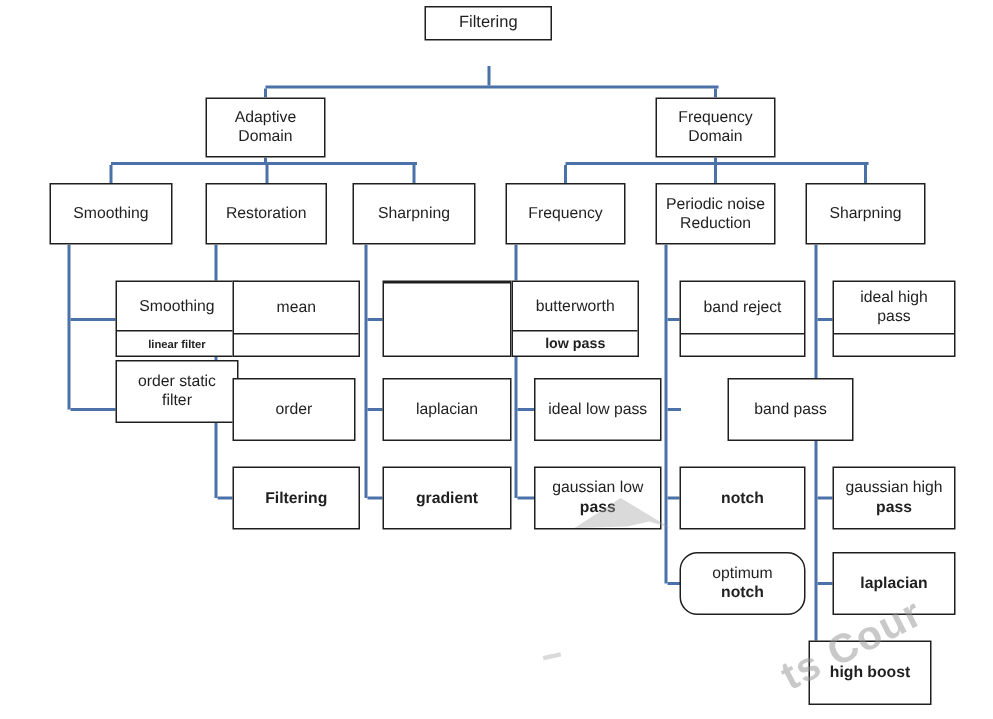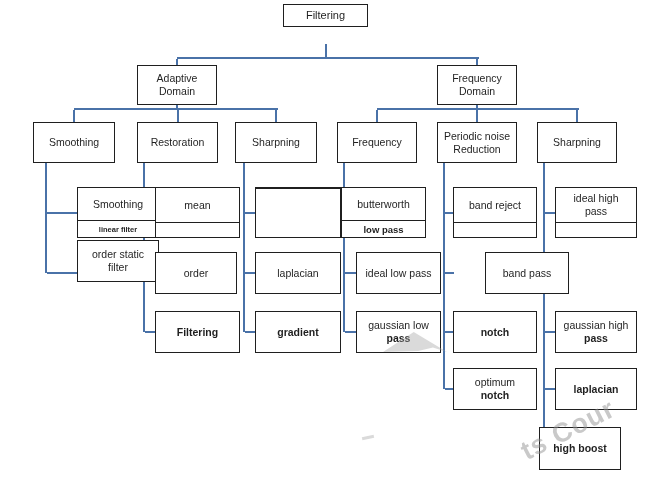--- a/index.html
+++ b/index.html
@@ -191,21 +191,21 @@
         <span class="ln">band pass</span>
       </div>
     </div>
     <div class="conn" style="left: 445px; top: 272px; width: 9px; height: 2px;"></div>
     <div class="node" style="left: 453px; top: 311px; width: 84px; height: 42px;">
       <div class="main">
         <span class="ln b">notch</span>
       </div>
     </div>
     <div class="conn" style="left: 445px; top: 331px; width: 9px; height: 2px;"></div>
-    <div class="node" style="left: 453px; top: 368px; width: 84px; height: 42px;">
+    <div class="node" style="left: 453px; top: 368px; width: 84px; height: 42px; border-radius: 12px;">
       <div class="main">
         <span class="ln">optimum</span>
         <span class="ln b">notch</span>
       </div>
     </div>
     <div class="conn" style="left: 445px; top: 388px; width: 9px; height: 2px;"></div>
     <div class="conn" style="left: 443px; top: 163px; width: 2px; height: 226px;"></div>
     <div class="node" style="left: 537px; top: 122px; width: 80px; height: 41px;">
       <div class="main">
         <span class="ln">Sharpning</span>

